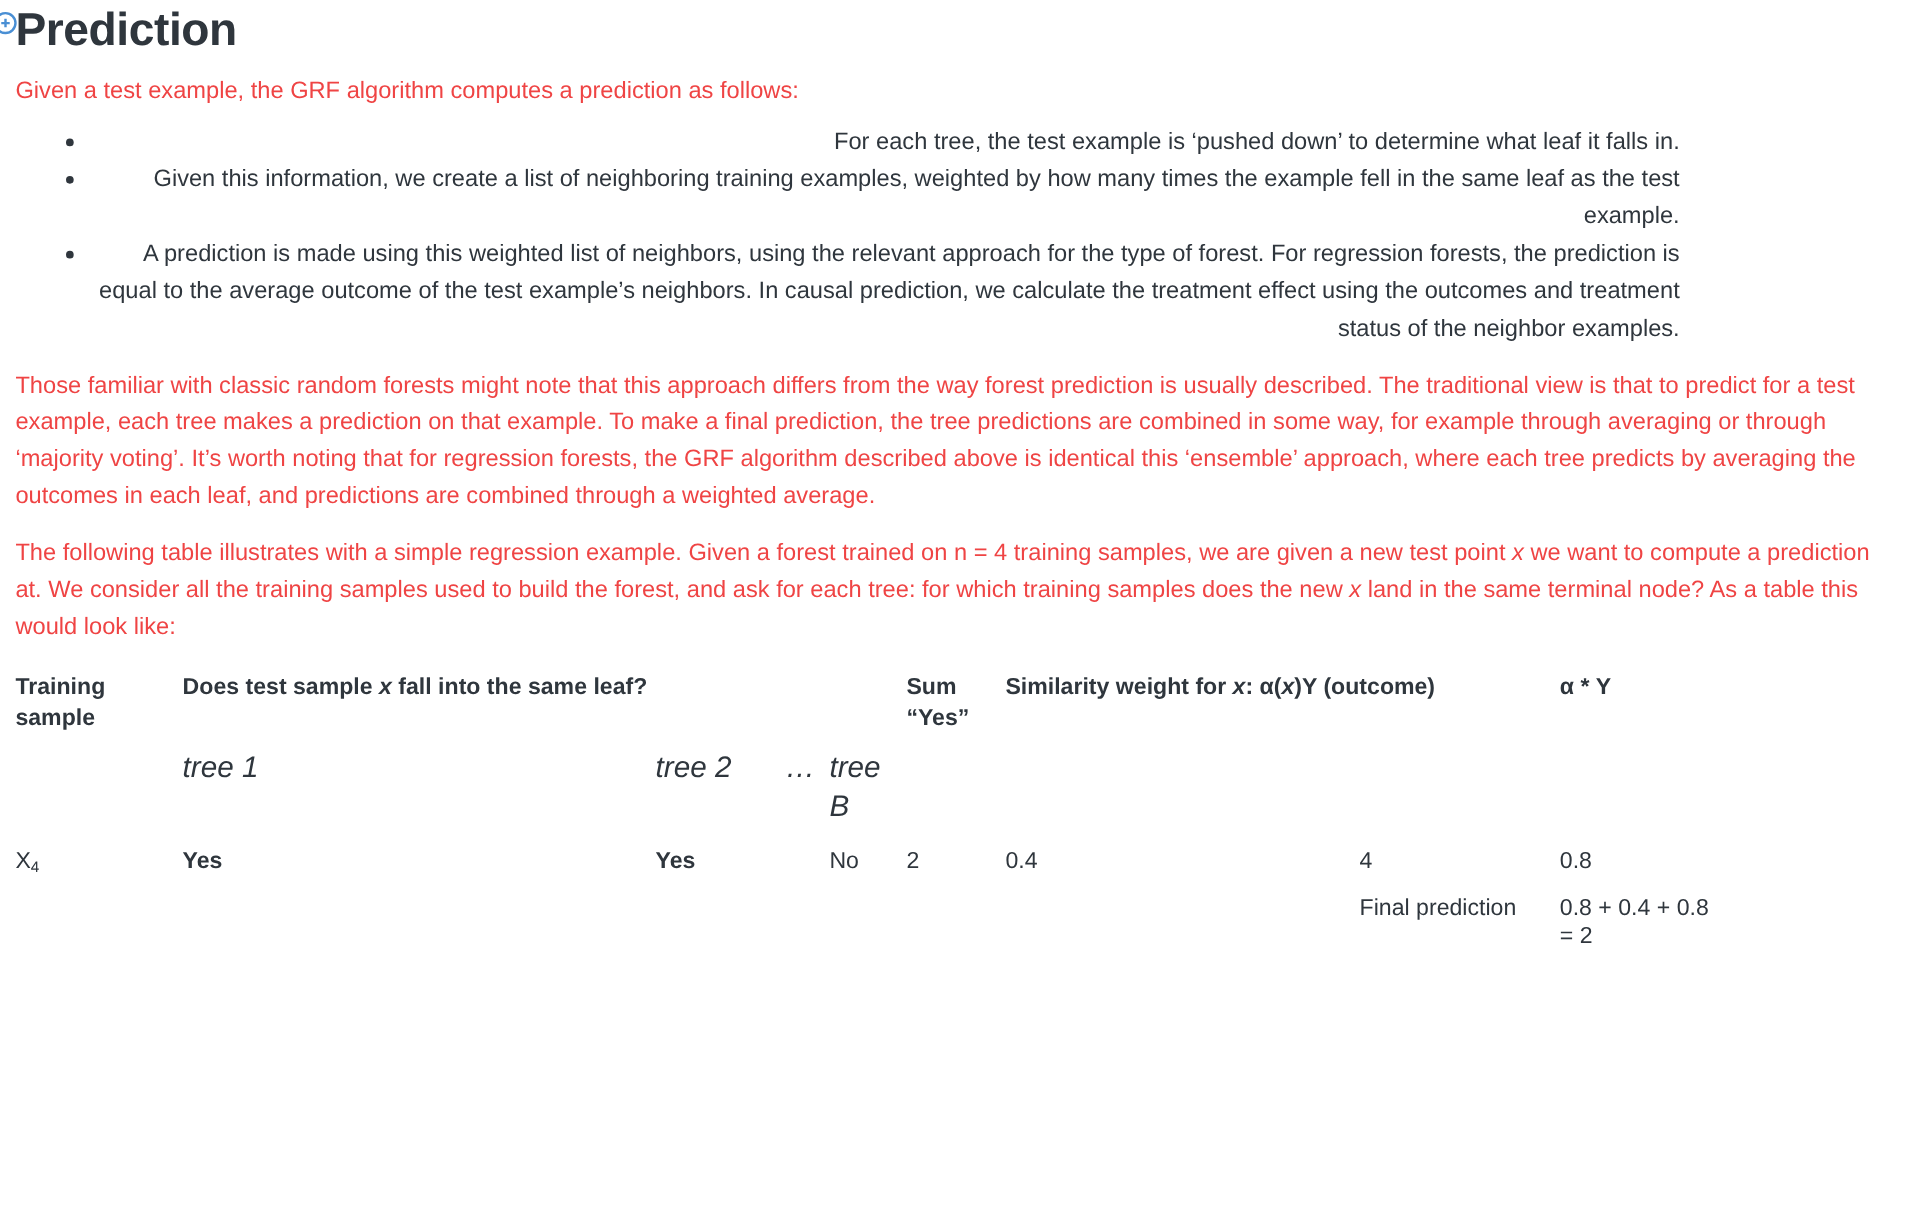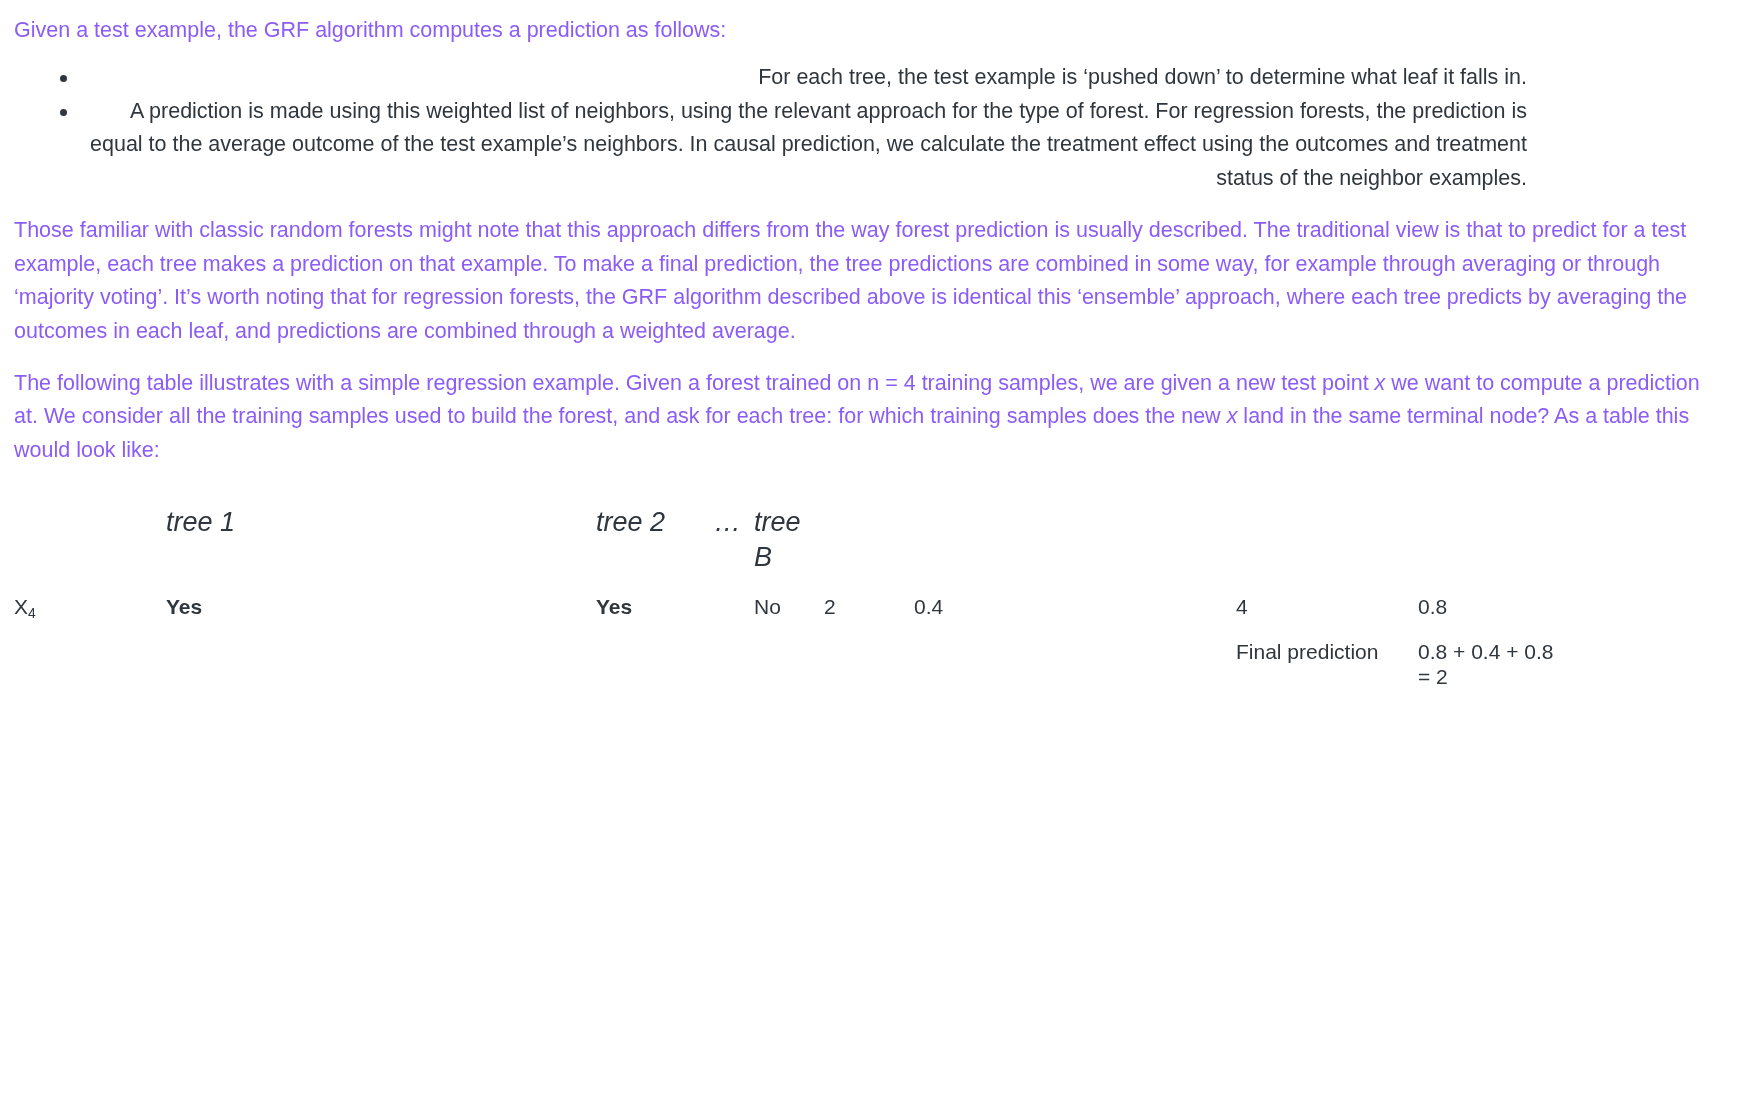--- a/index.html
+++ b/index.html
@@ -47,21 +47,21 @@
     letter-spacing: -0.4px;
     margin: 0;
     color: #2f363d;
   }
 
   
   p.body-text {
     font-size: 21.5px;
     line-height: 1.56;
     margin: 18px 0 0 0;
-    color: #8b5cf6;
+    color: #ef4444;
     max-width: 1712px;
   }
   p.lead { margin-top: 14px; }
 
   ul.bullets {
     margin: 13px 0 0 0;
     padding-left: 68px;
     list-style: none;
   }
   ul.bullets li {
@@ -151,45 +151,62 @@
     line-height: 1.28;
     font-size: 21px;
     vertical-align: top;
   }
 </style>
 </head>
 <body>
 
 <div class="page">
 
+  <div class="heading-row">
+    <span class="anchor-icon">
+      <svg width="22" height="22" viewBox="0 0 16 16" fill="none" stroke="currentColor" stroke-width="1.6">
+        <circle cx="8" cy="8" r="6.6"></circle>
+        <path d="M5.2 8h5.6M8 5.2v5.6"></path>
+      </svg>
+    </span>
+    <h1 class="page-title">Prediction</h1>
+  </div>
 
   <p class="body-text lead">Given a test example, the GRF algorithm computes a prediction as follows:</p>
 
   <ul class="bullets">
     <li>For each tree, the test example is ‘pushed down’ to determine what leaf it falls in.</li>
+    <li>Given this information, we create a list of neighboring training examples, weighted by how many times the example fell in the same leaf as the test example.</li>
     <li>A prediction is made using this weighted list of neighbors, using the relevant approach for the type of forest. For regression forests, the prediction is equal to the average outcome of the test example’s neighbors. In causal prediction, we calculate the treatment effect using the outcomes and treatment status of the neighbor examples.</li>
   </ul>
 
   <p class="body-text">Those familiar with classic random forests might note that this approach differs from the way forest prediction is usually described. The traditional view is that to predict for a test example, each tree makes a prediction on that example. To make a final prediction, the tree predictions are combined in some way, for example through averaging or through ‘majority voting’. It’s worth noting that for regression forests, the GRF algorithm described above is identical this ‘ensemble’ approach, where each tree predicts by averaging the outcomes in each leaf, and predictions are combined through a weighted average.</p>
 
   <p class="body-text"><span>The following table illustrates with a simple regression example. Given a forest trained on n = 4 training samples, we are given a new test point </span><i>x</i><span> we want to compute a prediction at. We consider all the training samples used to build the forest, and ask for each tree: for which training samples does the new </span><i>x</i><span> land in the same terminal node? As a table this would look like:</span></p>
 
   <table class="grf-table">
     <colgroup>
       <col class="col-sample">
         <col class="col-tree1">
         <col class="col-tree2">
         <col class="col-dots">
       <col class="col-treeB">
         <col class="col-sum">
         <col class="col-weight">
         <col class="col-outcome">
         <col class="col-ay">
     </colgroup>
     <thead>
+      <tr>
+        <th>Training sample</th>
+        <th colspan="4"><span>Does test sample </span><i>x</i><span> fall into the same leaf?</span></th>
+        <th>Sum “Yes”</th>
+        <th colspan="2" class="mid-align"><span>Similarity weight for </span><i>x</i><span>: α(</span><i>x</i><span>)Y (outcome)</span></th>
+        <th class="mid-align">α * Y</th>
+      </tr>
       <tr class="tree-row">
         <td></td>
         <td>tree 1</td>
         <td>tree 2</td>
         <td>…</td>
         <td>tree B</td>
         <td></td>
         <td></td>
         <td></td>
         <td></td>

